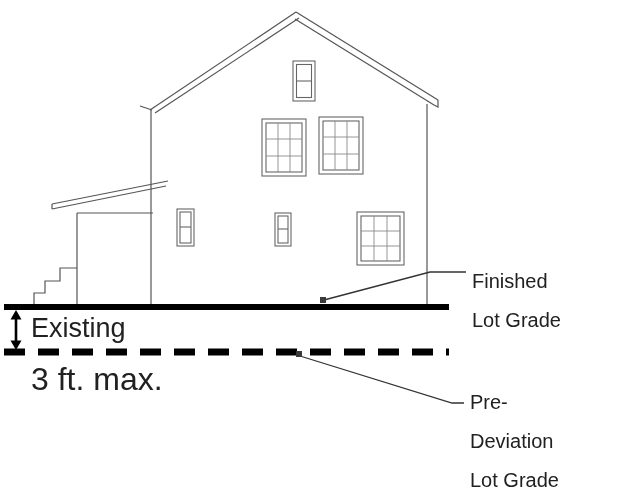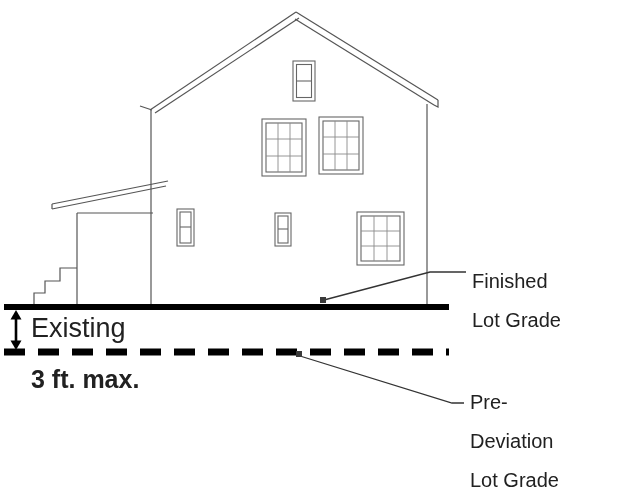--- a/index.html
+++ b/index.html
@@ -14,21 +14,21 @@
   .canvas svg { position: absolute; top: 0; left: 0; }
   .label {
     position: absolute;
     color: #212121;
     font-size: 20px;
     line-height: 39px;
     white-space: nowrap;
   }
   .label span { display: block; }
   .label-deviation { left: 31px; top: 313px; font-size: 27px; line-height: 30px; }
-  .label-max      { left: 31px; top: 364px; font-size: 25px; line-height: 30px; font-weight: bold; }
+  .label-max      { left: 31px; top: 364px; font-size: 32px; line-height: 30px; }
   .label-finished { left: 472px; top: 262px; }
   .label-preexisting { left: 470px; top: 383px; }
 </style>
 </head>
 <body>
 
 <div class="canvas">
 
   <svg width="619" height="499" viewBox="0 0 619 499">
 

